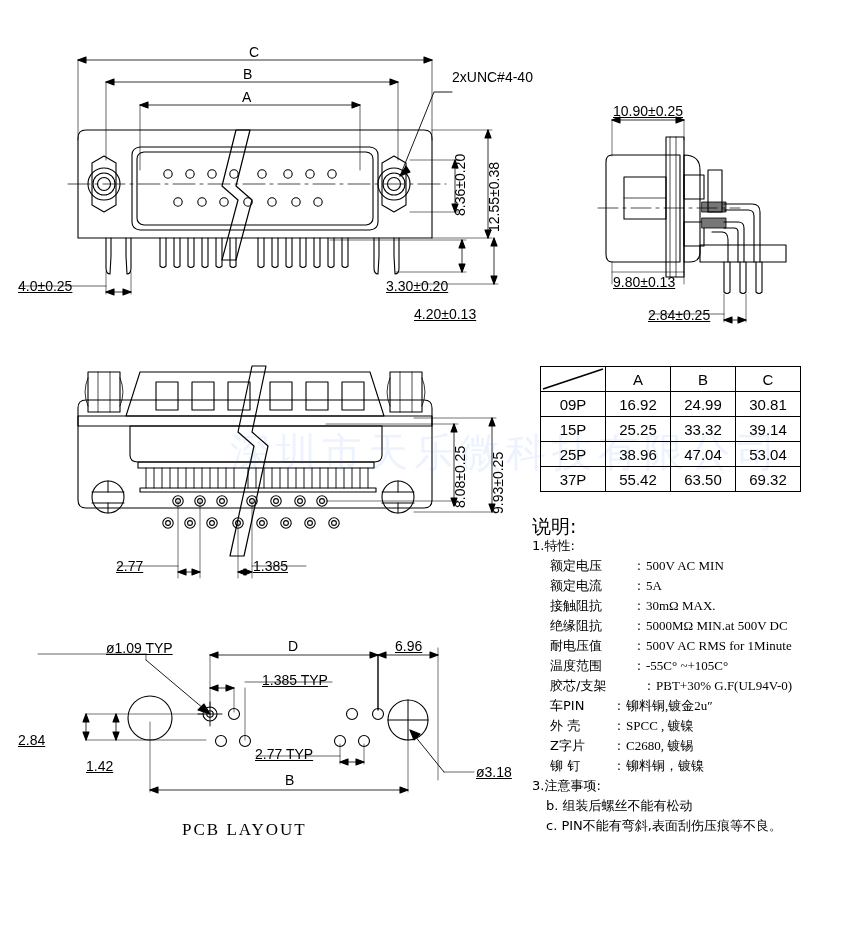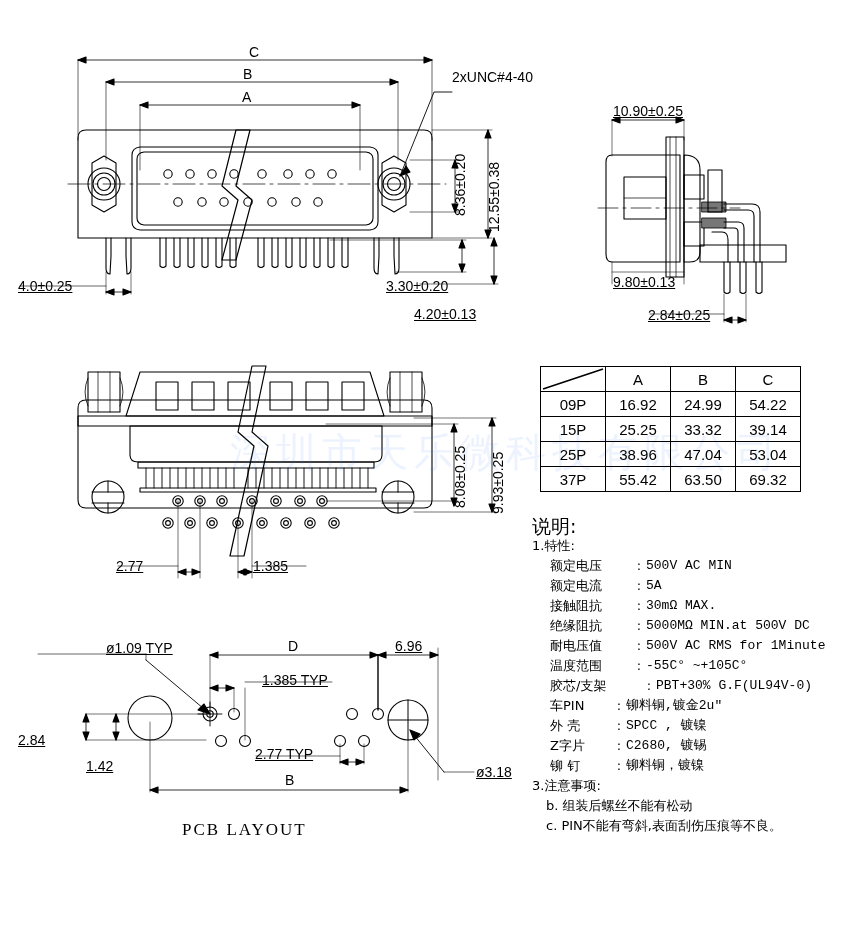--- a/index.html
+++ b/index.html
@@ -13,21 +13,21 @@
        font-size:14px;color:#000;white-space:nowrap;letter-spacing:0px;}
   .lbl.u{text-decoration:underline;}
   .vert{transform-origin:left top;}
 
   
   .spec{position:absolute;left:532px;top:516px;width:330px;
         font-family:"DejaVu Sans","Liberation Sans",sans-serif;font-size:13px;line-height:20px;}
   .spec .row{display:flex;white-space:nowrap;}
   .spec .k{display:inline-block;}
   .spec .sep{display:inline-block;width:14px;text-align:center;}
-  .spec .v{display:inline-block;font-family:Liberation Mono, monospace;font-size:13px;}
+  .spec .v{display:inline-block;font-family:Liberation Serif, serif;font-size:13px;}
   .ind1{padding-left:0px;}
   .ind2{padding-left:18px;}
   .ind3{padding-left:14px;}
 
   
   .tbl{position:absolute;left:540px;top:366px;border-collapse:collapse;}
   .tbl td,.tbl th{border:1.4px solid #000;width:64px;height:24px;text-align:center;
      font-family:"Liberation Sans","DejaVu Sans",sans-serif;font-size:15px;font-weight:normal;padding:0;}
   .tbl td.hdrcell{position:relative;overflow:hidden;}
   .tbl td.hdrcell .slash{position:absolute;left:0;top:0;width:100%;height:100%;}
@@ -440,21 +440,21 @@
         </svg>
       </td>
       <td>A</td>
       <td>B</td>
       <td>C</td>
     </tr>
     <tr>
       <td>09P</td>
       <td>16.92</td>
       <td>24.99</td>
-      <td>54.22</td>
+      <td>30.81</td>
     </tr>
     <tr>
       <td>15P</td>
       <td>25.25</td>
       <td>33.32</td>
       <td>39.14</td>
     </tr>
     <tr>
       <td>25P</td>
       <td>38.96</td>

